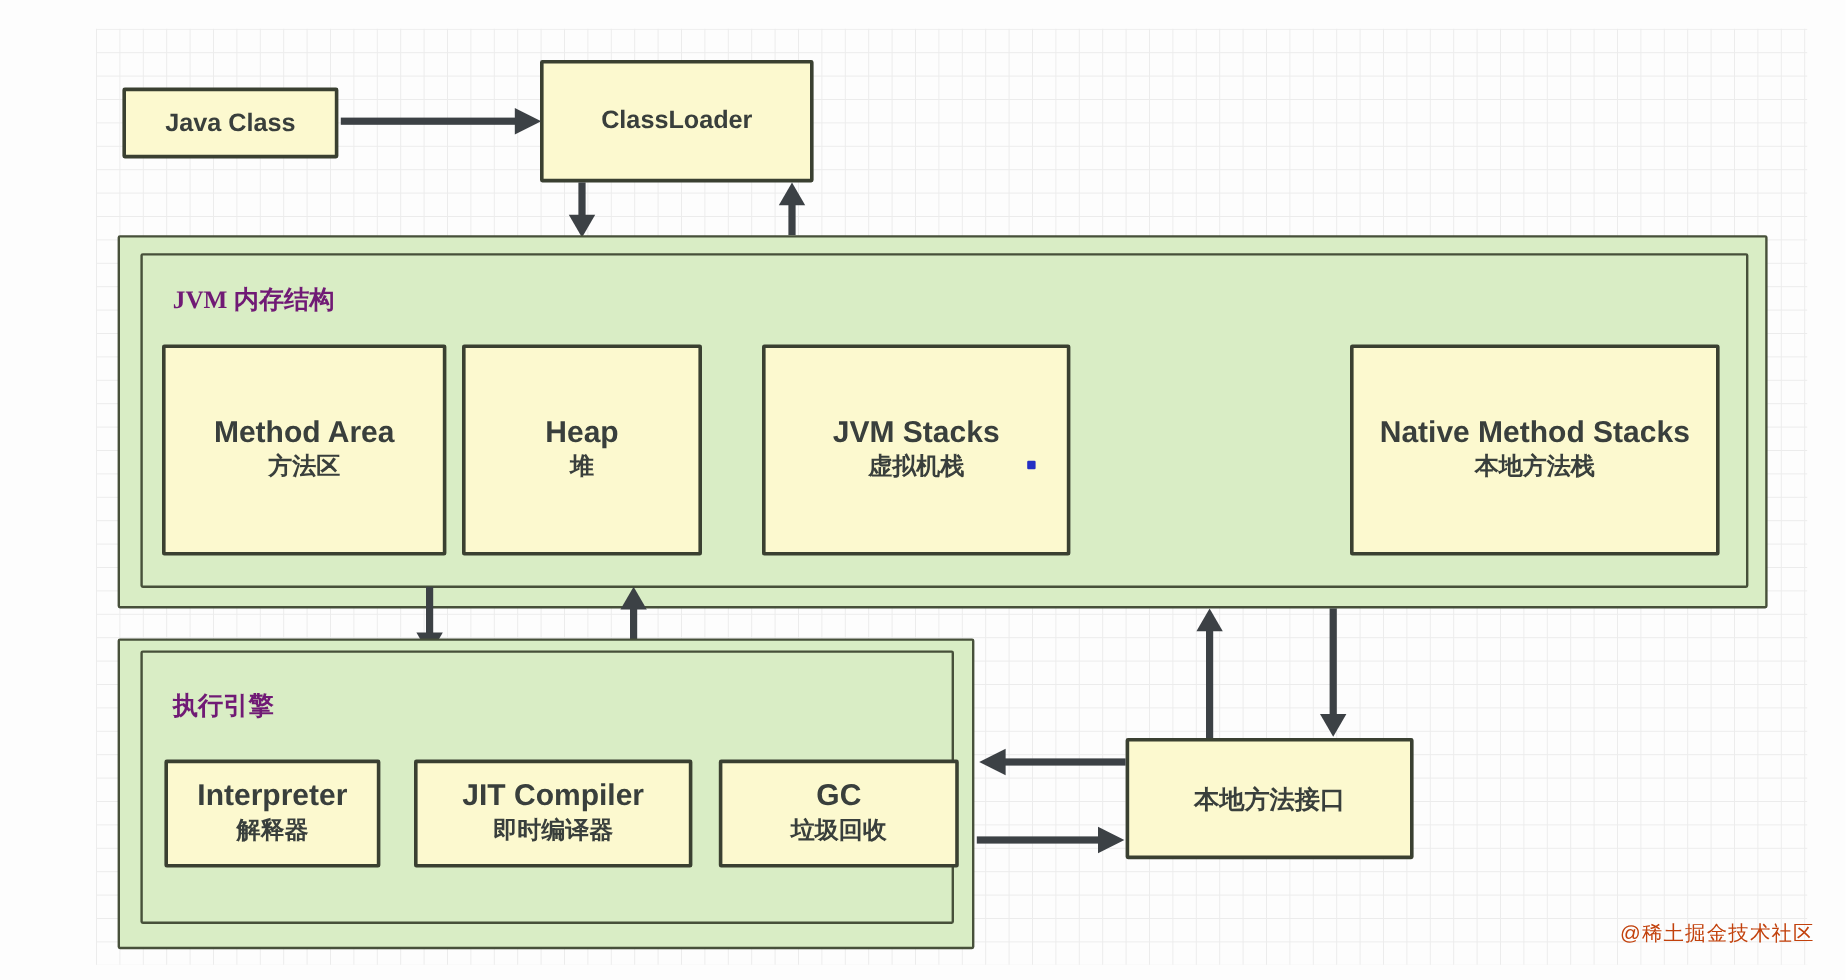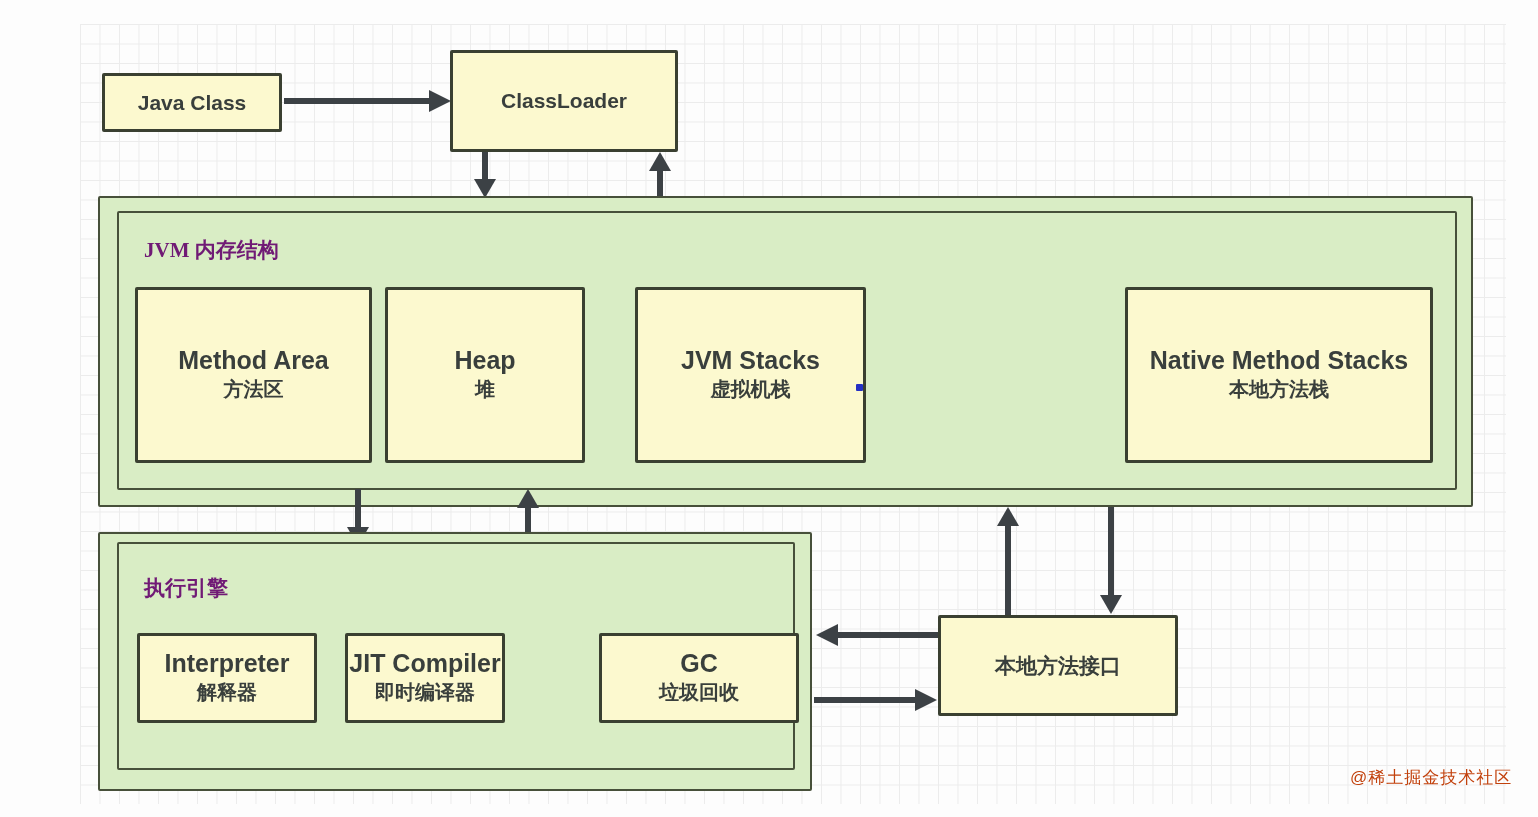--- a/index.html
+++ b/index.html
@@ -123,21 +123,21 @@
   </div>
 
   <div class="node" style="left:135px; top:287px; width:237px; height:176px;">
     <span class="en">Method Area</span>
     <span class="zh">方法区</span>
   </div>
   <div class="node" style="left:385px; top:287px; width:200px; height:176px;">
     <span class="en">Heap</span>
     <span class="zh">堆</span>
   </div>
-  <div class="node" style="left:635px; top:287px; width:231px; height:176px;text-align:right;">
+  <div class="node" style="left:635px; top:287px; width:257px; height:176px;text-align:right;">
     <span class="en">JVM Stacks</span>
     <span class="zh">虚拟机栈</span>
   </div>
   <div class="node" style="left:1125px; top:287px; width:308px; height:176px;">
     <span class="en">Native Method Stacks</span>
     <span class="zh">本地方法栈</span>
   </div>
 
   <div class="blue-dot"></div>
 
@@ -153,21 +153,21 @@
 
   <div class="container-outer" style="left:98px; top:532px; width:714px; height:259px;">
     <div class="container-inner" style="left:17px; top:8px; width:678px; height:228px;"></div>
     <div class="container-title" style="left:44px; top:40px;">执行引擎</div>
   </div>
 
   <div class="node" style="left:137px; top:633px; width:180px; height:90px;">
     <span class="en">Interpreter</span>
     <span class="zh">解释器</span>
   </div>
-  <div class="node" style="left:345px; top:633px; width:160px; height:90px;">
+  <div class="node" style="left:345px; top:633px; width:232px; height:90px;">
     <span class="en">JIT Compiler</span>
     <span class="zh">即时编译器</span>
   </div>
   <div class="node" style="left:563px; top:633px; width:200px; height:90px;margin-left:36px;">
     <span class="en">GC</span>
     <span class="zh">垃圾回收</span>
   </div>
 
   <div>
     <div class="head head-up" style="left:997px; top:507px;"></div>

